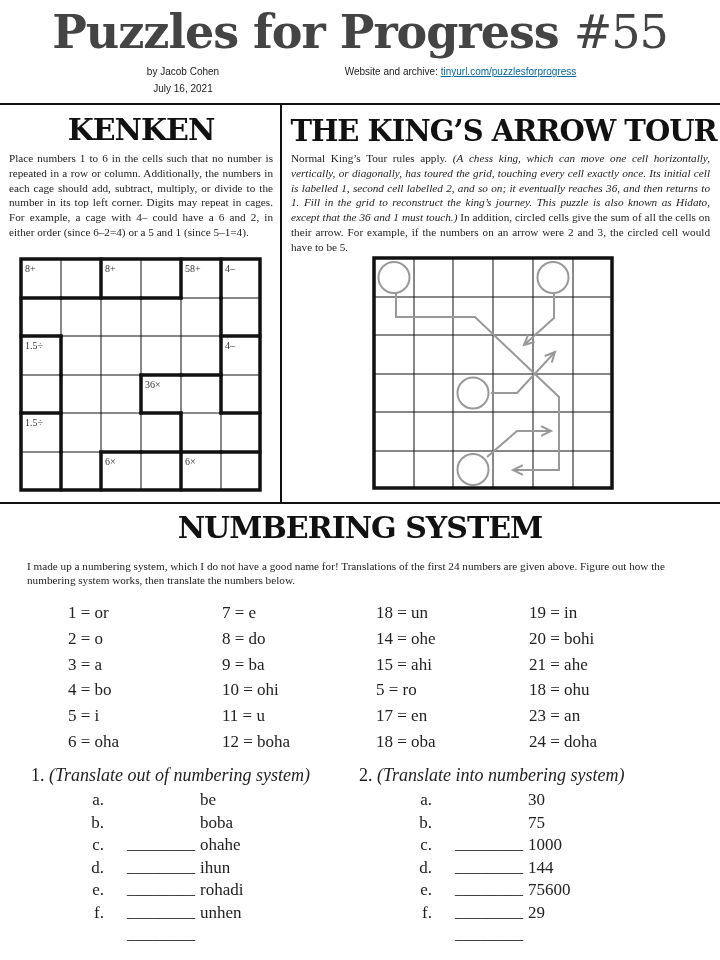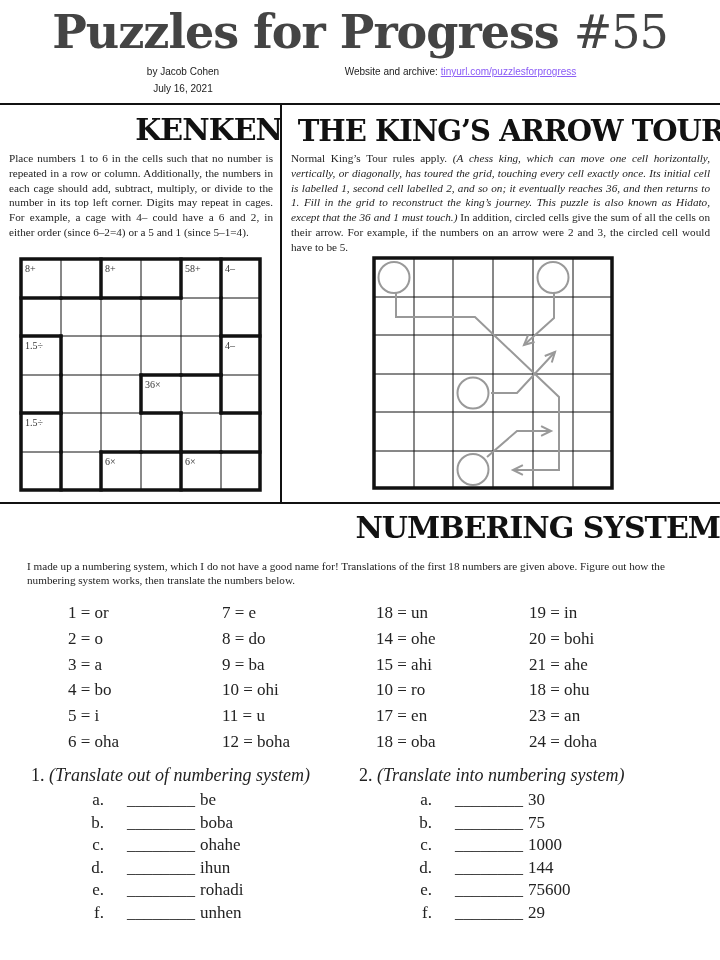--- a/index.html
+++ b/index.html
@@ -1,39 +1,39 @@
 <!DOCTYPE html>
 <html><head>
 <meta charset="utf-8">
 <style>
   html, body { margin:0; padding:0; background:#ffffff; }
   body { width:720px; height:960px; position:relative; overflow:hidden; font-family:"DejaVu Serif", serif; color:#222; }
   .abs { position:absolute; }
   .title { left:0; width:720px; top:4px; text-align:center; font-family:"DejaVu Serif", serif; font-weight:bold; font-size:46px; color:#444; letter-spacing:-1px; line-height:56px; }
   .title .num { font-weight:normal; }
   .meta { font-family:Liberation Sans, sans-serif; font-size:10px; line-height:17px; color:#222; }
-  .meta a { color:#8b5cf6; text-decoration:underline; }
+  .meta a { color:#0369a1; text-decoration:underline; }
   .byline { left:118px; width:130px; top:63px; text-align:center; }
   .links { left:288px; top:63px; width:345px; text-align:center; }
   .rule-h { background:#111; height:2px; }
   .rule-v { background:#111; width:2px; }
-  .sect-title { font-family:"DejaVu Serif", serif; font-weight:bold; color:#111; text-align:right; letter-spacing:-1px; }
+  .sect-title { font-family:"DejaVu Serif", serif; font-weight:bold; color:#111; text-align:center; letter-spacing:-1px; }
   .para { font-family:"Liberation Serif", serif; font-size:11.2px; line-height:14.8px; color:#222; text-align:justify; }
   .para i { font-style:italic; }
   .grid-svg { position:absolute; }
   .cage-label { font-family:"Liberation Serif", serif; font-size:10px; fill:#333; }
   .ns-intro { left:27px; top:559px; width:670px; font-family:"Liberation Serif", serif; font-size:11.2px; line-height:14px; color:#222; }
   .ns-col { font-family:"Liberation Serif", serif; font-size:17px; line-height:25.8px; color:#222; }
   .ns-item { white-space:nowrap; }
   .q-title { font-family:"Liberation Serif", serif; font-size:18px; color:#222; white-space:nowrap; }
   .q-title i { font-style:italic; }
   .q-list { font-family:"Liberation Serif", serif; font-size:17px; line-height:22.5px; color:#222; }
   .q-row { position:relative; height:22.5px; white-space:nowrap; }
   .q-letter { position:absolute; text-align:right; width:20px; }
-  .q-blank { position:absolute; }
+  .q-blank { position:absolute;margin-top:44px; }
   .q-term { position:absolute; }
 </style>
 </head>
 <body>
 
 <div class="abs title">
   <span>Puzzles for Progress</span>
   <span class="num">#55</span>
 </div>
 <div class="abs meta byline">
@@ -129,21 +129,21 @@
     <path d="M522.9049181258795 465.21537912477646 L513 470 L522.9049181258795 474.78462087522354" fill="none" stroke="#999999" stroke-width="2"></path>
     <path d="M554 292 L554 318 L524 345" fill="none" stroke="#999999" stroke-width="2" stroke-linejoin="miter"></path>
     <path d="M528.1615250423146 334.81757841561307 L524 345 L534.5630102817328 341.93033979274435" fill="none" stroke="#999999" stroke-width="2"></path>
     <path d="M491 393 L517 393 L555 352" fill="none" stroke="#999999" stroke-width="2" stroke-linejoin="miter"></path>
     <path d="M551.7761725544541 362.51698324622345 L555 352 L544.7578007389959 356.01215083189635" fill="none" stroke="#999999" stroke-width="2"></path>
     <path d="M487 457 L517 431 L551 431" fill="none" stroke="#999999" stroke-width="2" stroke-linejoin="miter"></path>
     <path d="M541.0950818741205 435.78462087522354 L551 431 L541.0950818741205 426.21537912477646" fill="none" stroke="#999999" stroke-width="2"></path>
   </svg>
 
 <div class="abs sect-title" style="left:0;width:720px;top:510px;font-size:30px;line-height:36px;">NUMBERING SYSTEM</div>
-<div class="abs ns-intro">I made up a numbering system, which I do not have a good name for! Translations of the first 18 numbers are given above. Figure out how the numbering system works, then translate the numbers below.</div>
+<div class="abs ns-intro">I made up a numbering system, which I do not have a good name for! Translations of the first 24 numbers are given above. Figure out how the numbering system works, then translate the numbers below.</div>
 
 <div class="abs ns-col" style="left:68px;top:600px;">
   <div class="ns-item">1 = or</div>
   <div class="ns-item">2 = o</div>
   <div class="ns-item">3 = a</div>
   <div class="ns-item">4 = bo</div>
   <div class="ns-item">5 = i</div>
   <div class="ns-item">6 = oha</div>
 </div>
 <div class="abs ns-col" style="left:222px;top:600px;">
@@ -151,21 +151,21 @@
   <div class="ns-item">8 = do</div>
   <div class="ns-item">9 = ba</div>
   <div class="ns-item">10 = ohi</div>
   <div class="ns-item">11 = u</div>
   <div class="ns-item">12 = boha</div>
 </div>
 <div class="abs ns-col" style="left:376px;top:600px;">
   <div class="ns-item">18 = un</div>
   <div class="ns-item">14 = ohe</div>
   <div class="ns-item">15 = ahi</div>
-  <div class="ns-item">10 = ro</div>
+  <div class="ns-item">5 = ro</div>
   <div class="ns-item">17 = en</div>
   <div class="ns-item">18 = oba</div>
 </div>
 <div class="abs ns-col" style="left:529px;top:600px;">
   <div class="ns-item">19 = in</div>
   <div class="ns-item">20 = bohi</div>
   <div class="ns-item">21 = ahe</div>
   <div class="ns-item">18 = ohu</div>
   <div class="ns-item">23 = an</div>
   <div class="ns-item">24 = doha</div>

